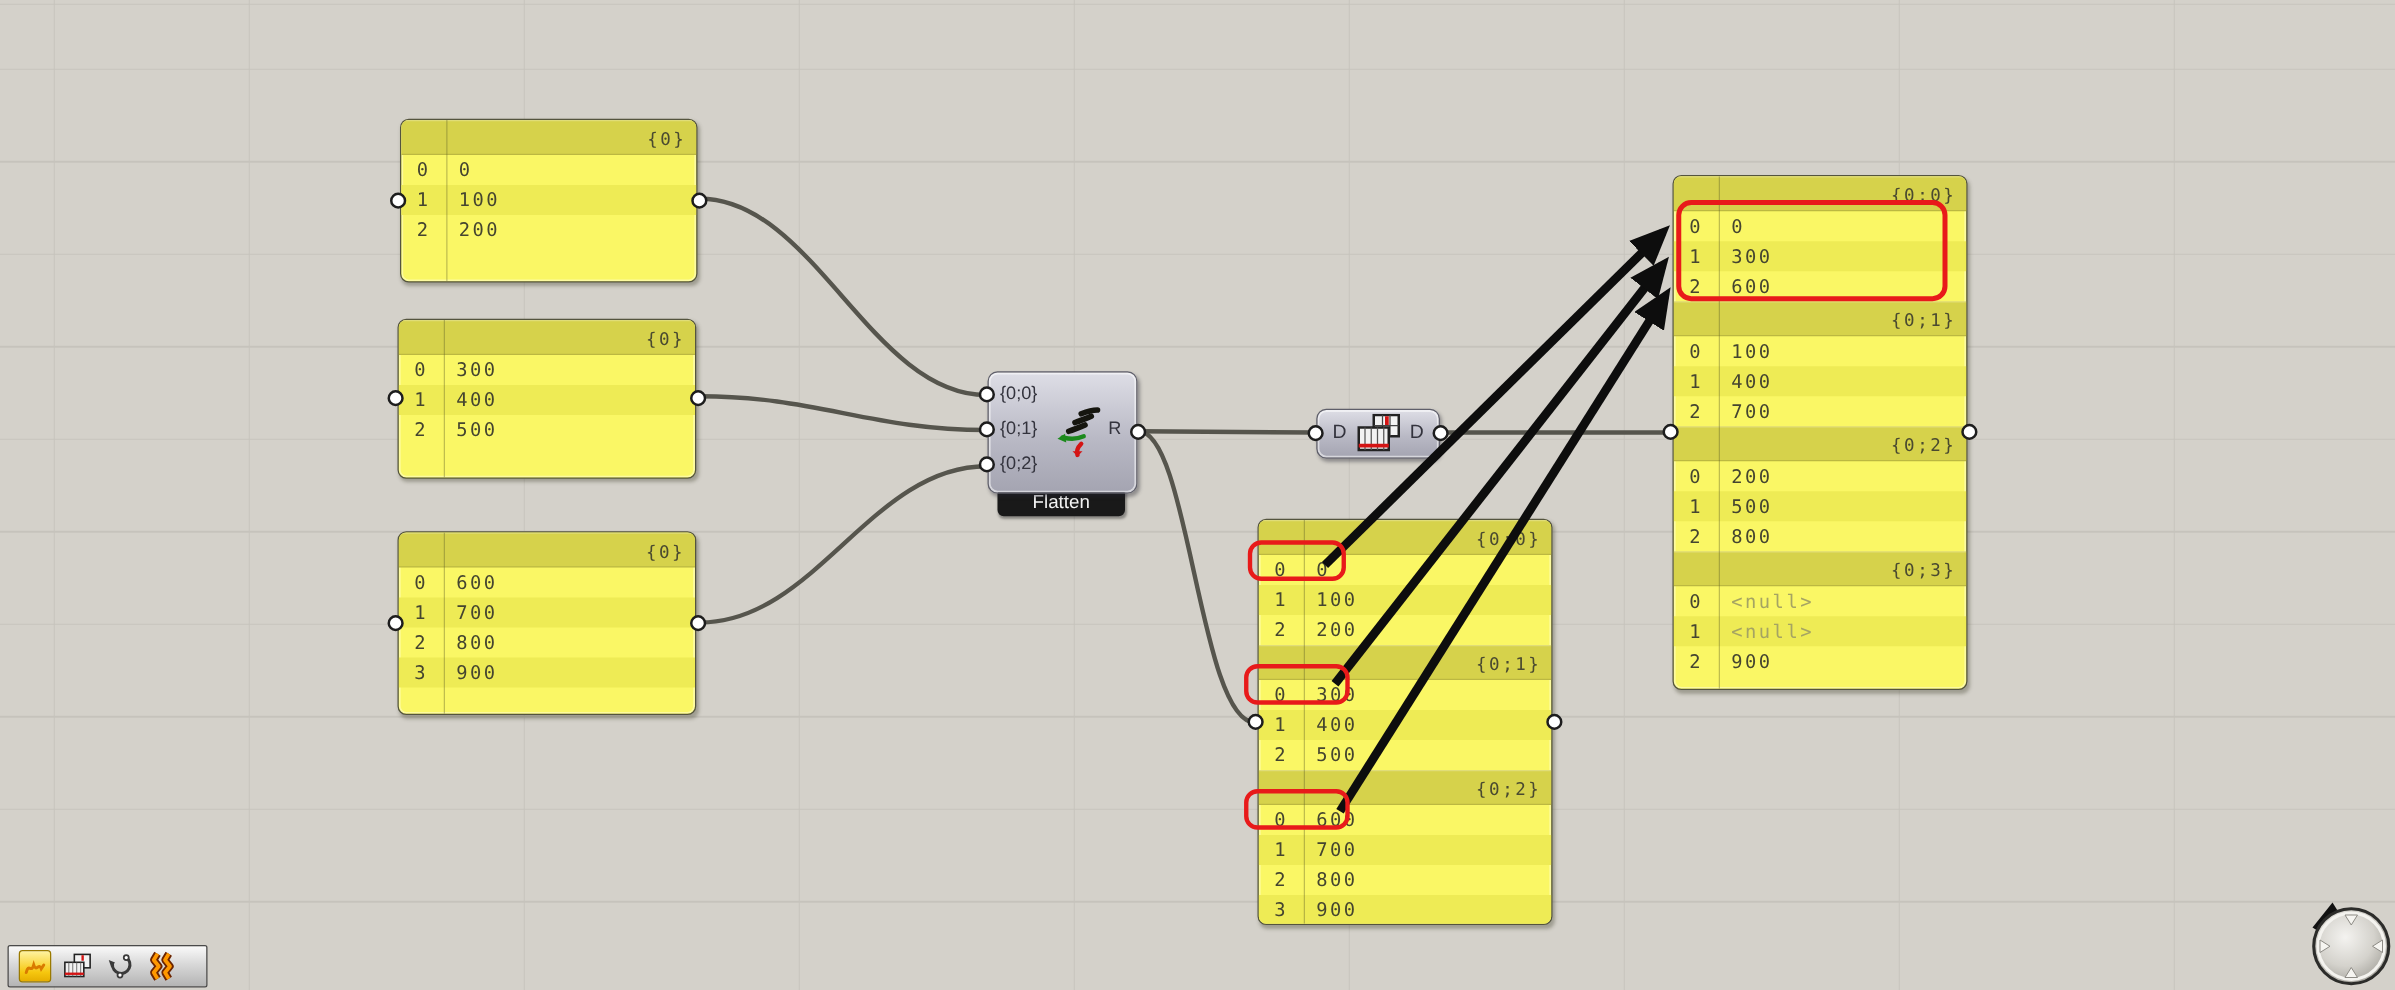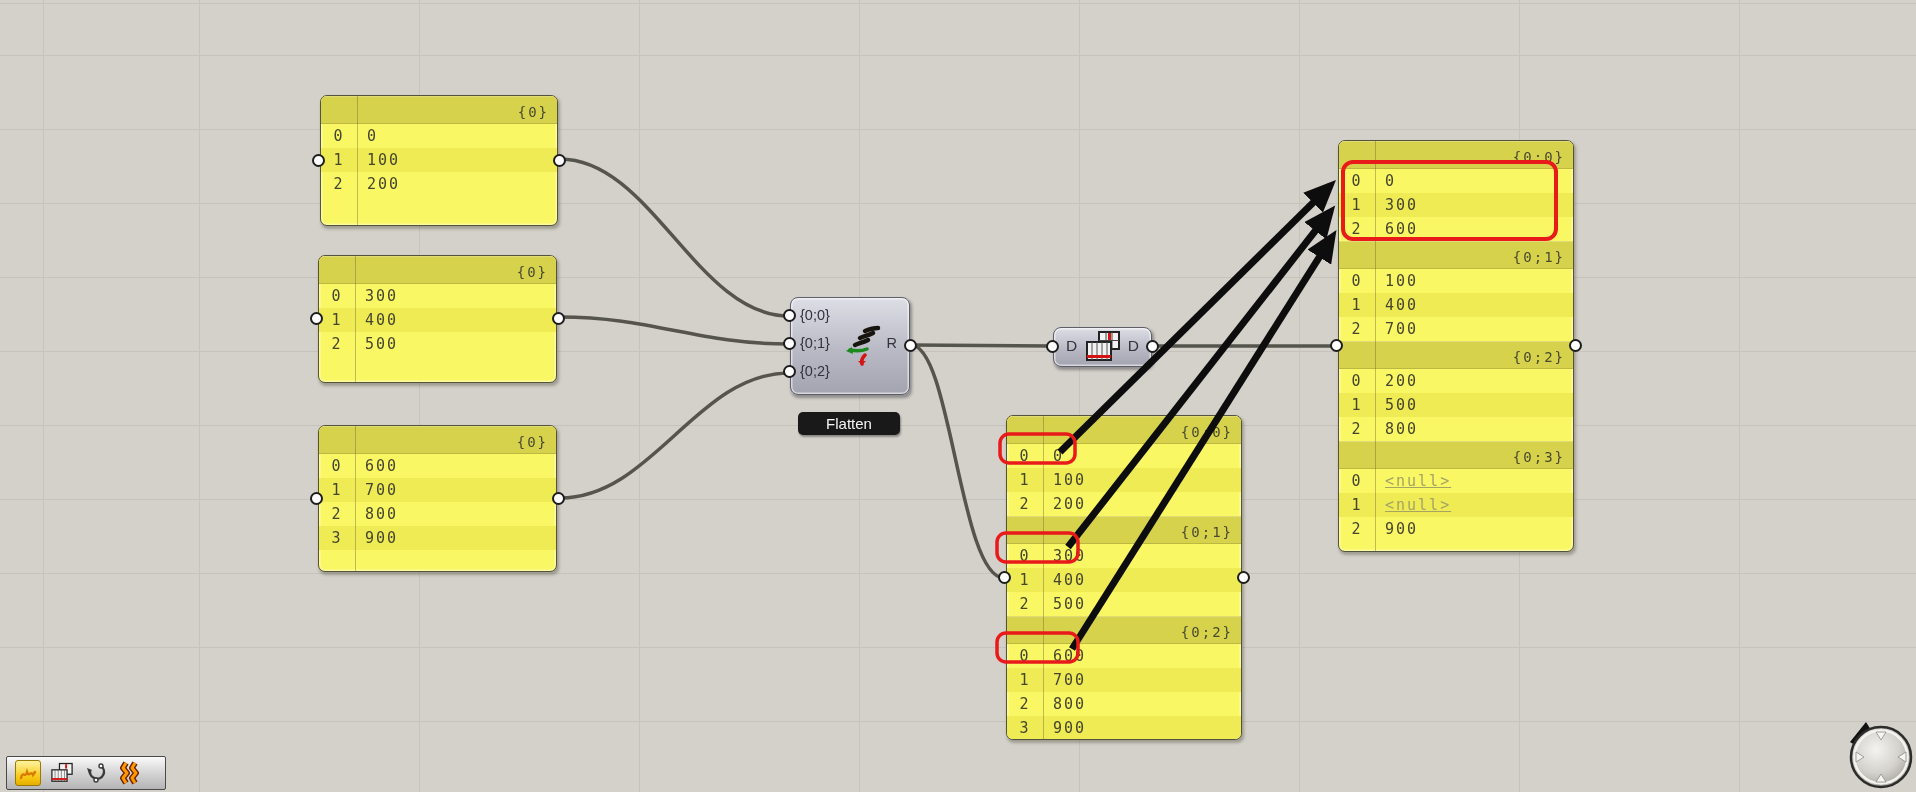--- a/index.html
+++ b/index.html
@@ -28,21 +28,21 @@
   .p-header{
     height:28px;box-sizing:border-box;background:#d6d24b;
     border-top:1px solid rgba(255,255,255,.25);border-bottom:1px solid rgba(0,0,0,.12);
     color:#4a4a30;font-size:14px;letter-spacing:2px;text-align:right;
     padding:7px 8px 0 0;
   }
   .p-row{height:24px;line-height:24px;display:flex;font-size:15px;letter-spacing:2px;color:#454530;}
   .p-row.alt{background:#eeeb55;}
   .p-idx{width:36px;text-align:center;flex:none;}
   .p-val{padding-left:10px;white-space:pre;}
-  .p-val.nullv{color:#a5a463;text-decoration:underline;}
+  .p-val.nullv{color:#a5a463;}
 
   
   .nub{position:absolute;width:9px;height:9px;background:#fff;border:2.5px solid #1d1d1d;border-radius:50%;z-index:4;}
   .nub-l{left:-8px;top:50%;margin-top:-7px;}
   .nub-r{right:-8px;top:50%;margin-top:-7px;}
 
   
   .gcomp{
     position:absolute;z-index:3;border:1.5px solid #5f5f6a;border-radius:8px;
     background:linear-gradient(#dedee6,#b9b9c5 55%,#a4a4b1);
@@ -250,21 +250,21 @@
         </div>
         <div class="p-row">
           <span class="p-idx">2</span>
           <span class="p-val">900</span>
         </div>
       </div>
     <span class="nub nub-l"></span>
     <span class="nub nub-r"></span>
   </div>
 
-  <div class="comp-label" style="left:798px;top:412px;width:102px;height:23px;line-height:23px">Flatten</div>
+  <div class="comp-label" style="left:798px;top:390px;width:102px;height:23px;line-height:23px">Flatten</div>
   <div class="gcomp" style="left:790px;top:297px;width:118px;height:96px">
     <span class="in-label" style="top:9px">{0;0}</span>
     <span class="in-label" style="top:37px">{0;1}</span>
     <span class="in-label" style="top:65px">{0;2}</span>
     <svg style="position:absolute;left:52px;top:26px" width="40" height="42" viewBox="0 0 40 42">
       <g fill="none" stroke-linecap="round">
         <path d="M12 21 C17 19 21 18 25 16" stroke="#16160f" stroke-width="4.5"></path>
         <path d="M17 14 C22 12 26 11 30 9" stroke="#16160f" stroke-width="4.5"></path>
         <path d="M22 7  C27 5 31 4 35 4" stroke="#16160f" stroke-width="4.5"></path>
         <path d="M24 25 C17 28 12 27 7 26" stroke="#1c8a1c" stroke-width="3.5"></path>

